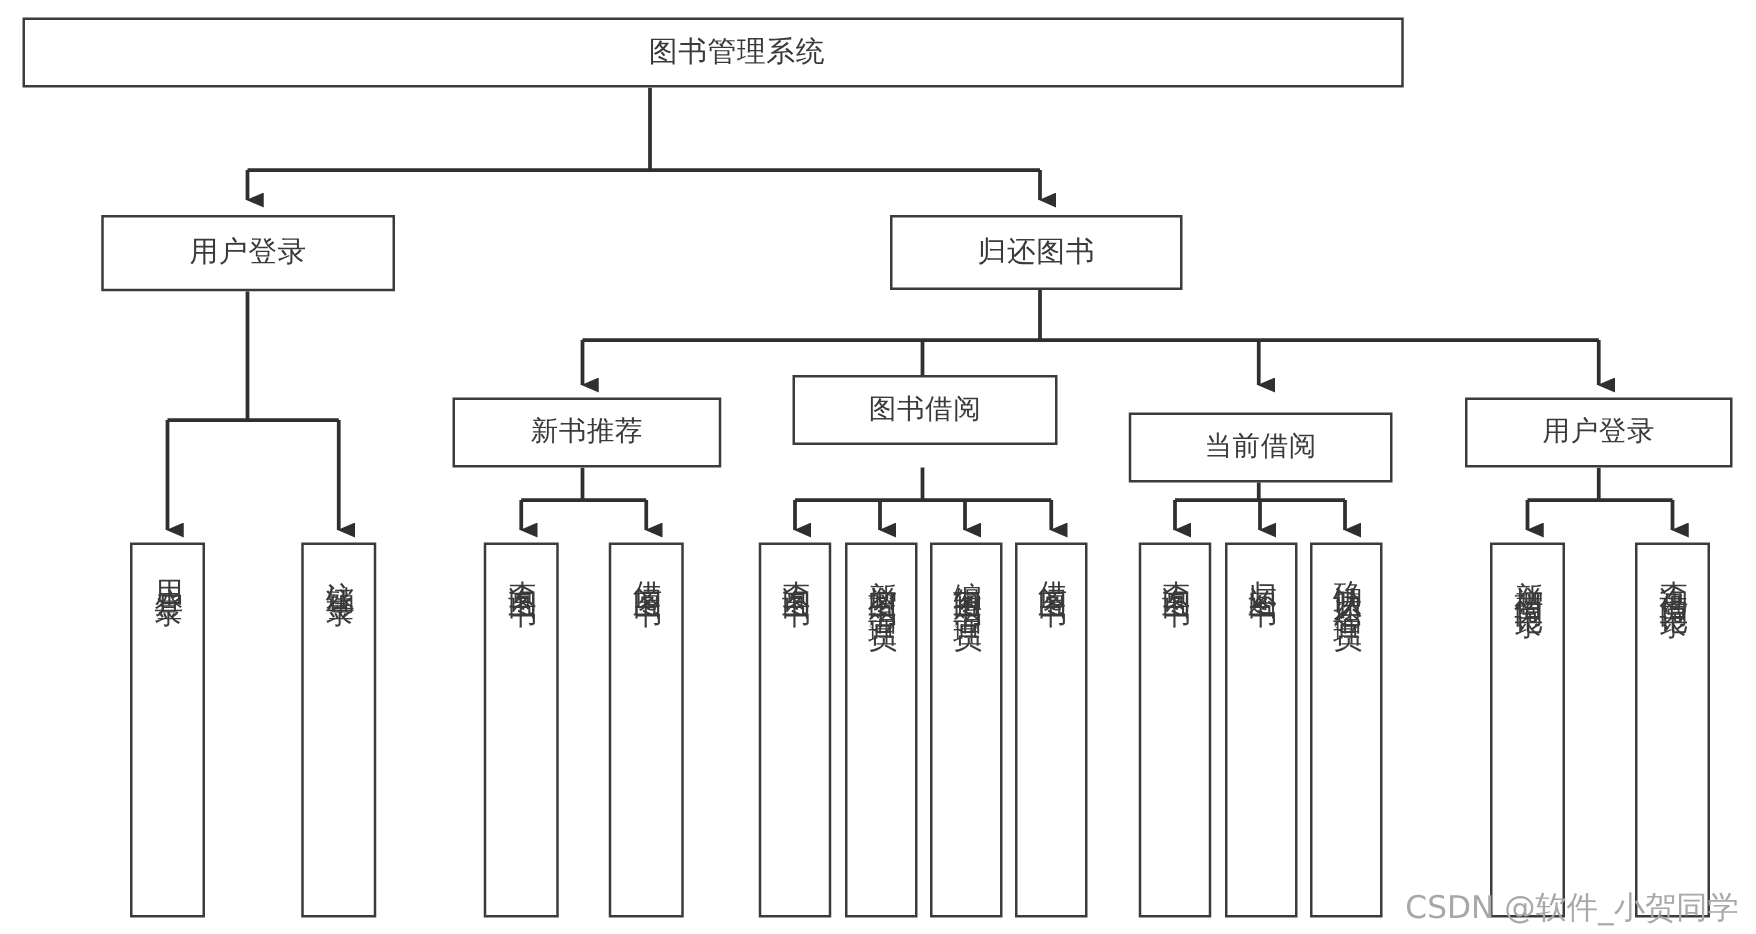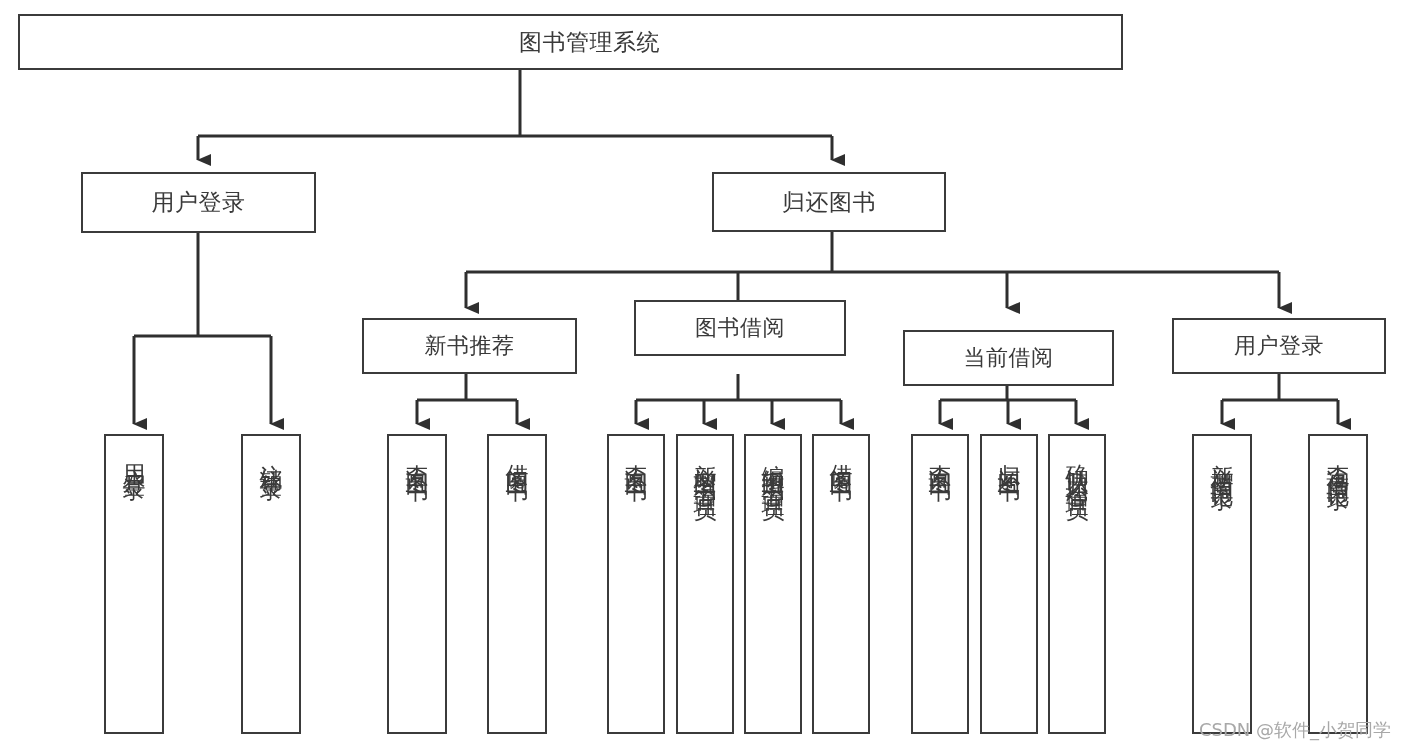--- a/index.html
+++ b/index.html
@@ -56,21 +56,21 @@
     white-space: nowrap;
   }
   .node.root .label { font-size: 23px; }
   .node.level1 .label { font-size: 23px; }
   .node.level2 .label { font-size: 22px; }
 
   #watermark {
     position: absolute;
     right: 14px;
     bottom: 5px;
-    font-size: 18px;
+    font-size: 25px;
     color: #a8a8a8;
     z-index: 5;
     white-space: nowrap;
     font-family: "DejaVu Sans", "Liberation Sans", sans-serif;
   }
 </style>
 </head>
 <body>
 
 <div id="canvas">

